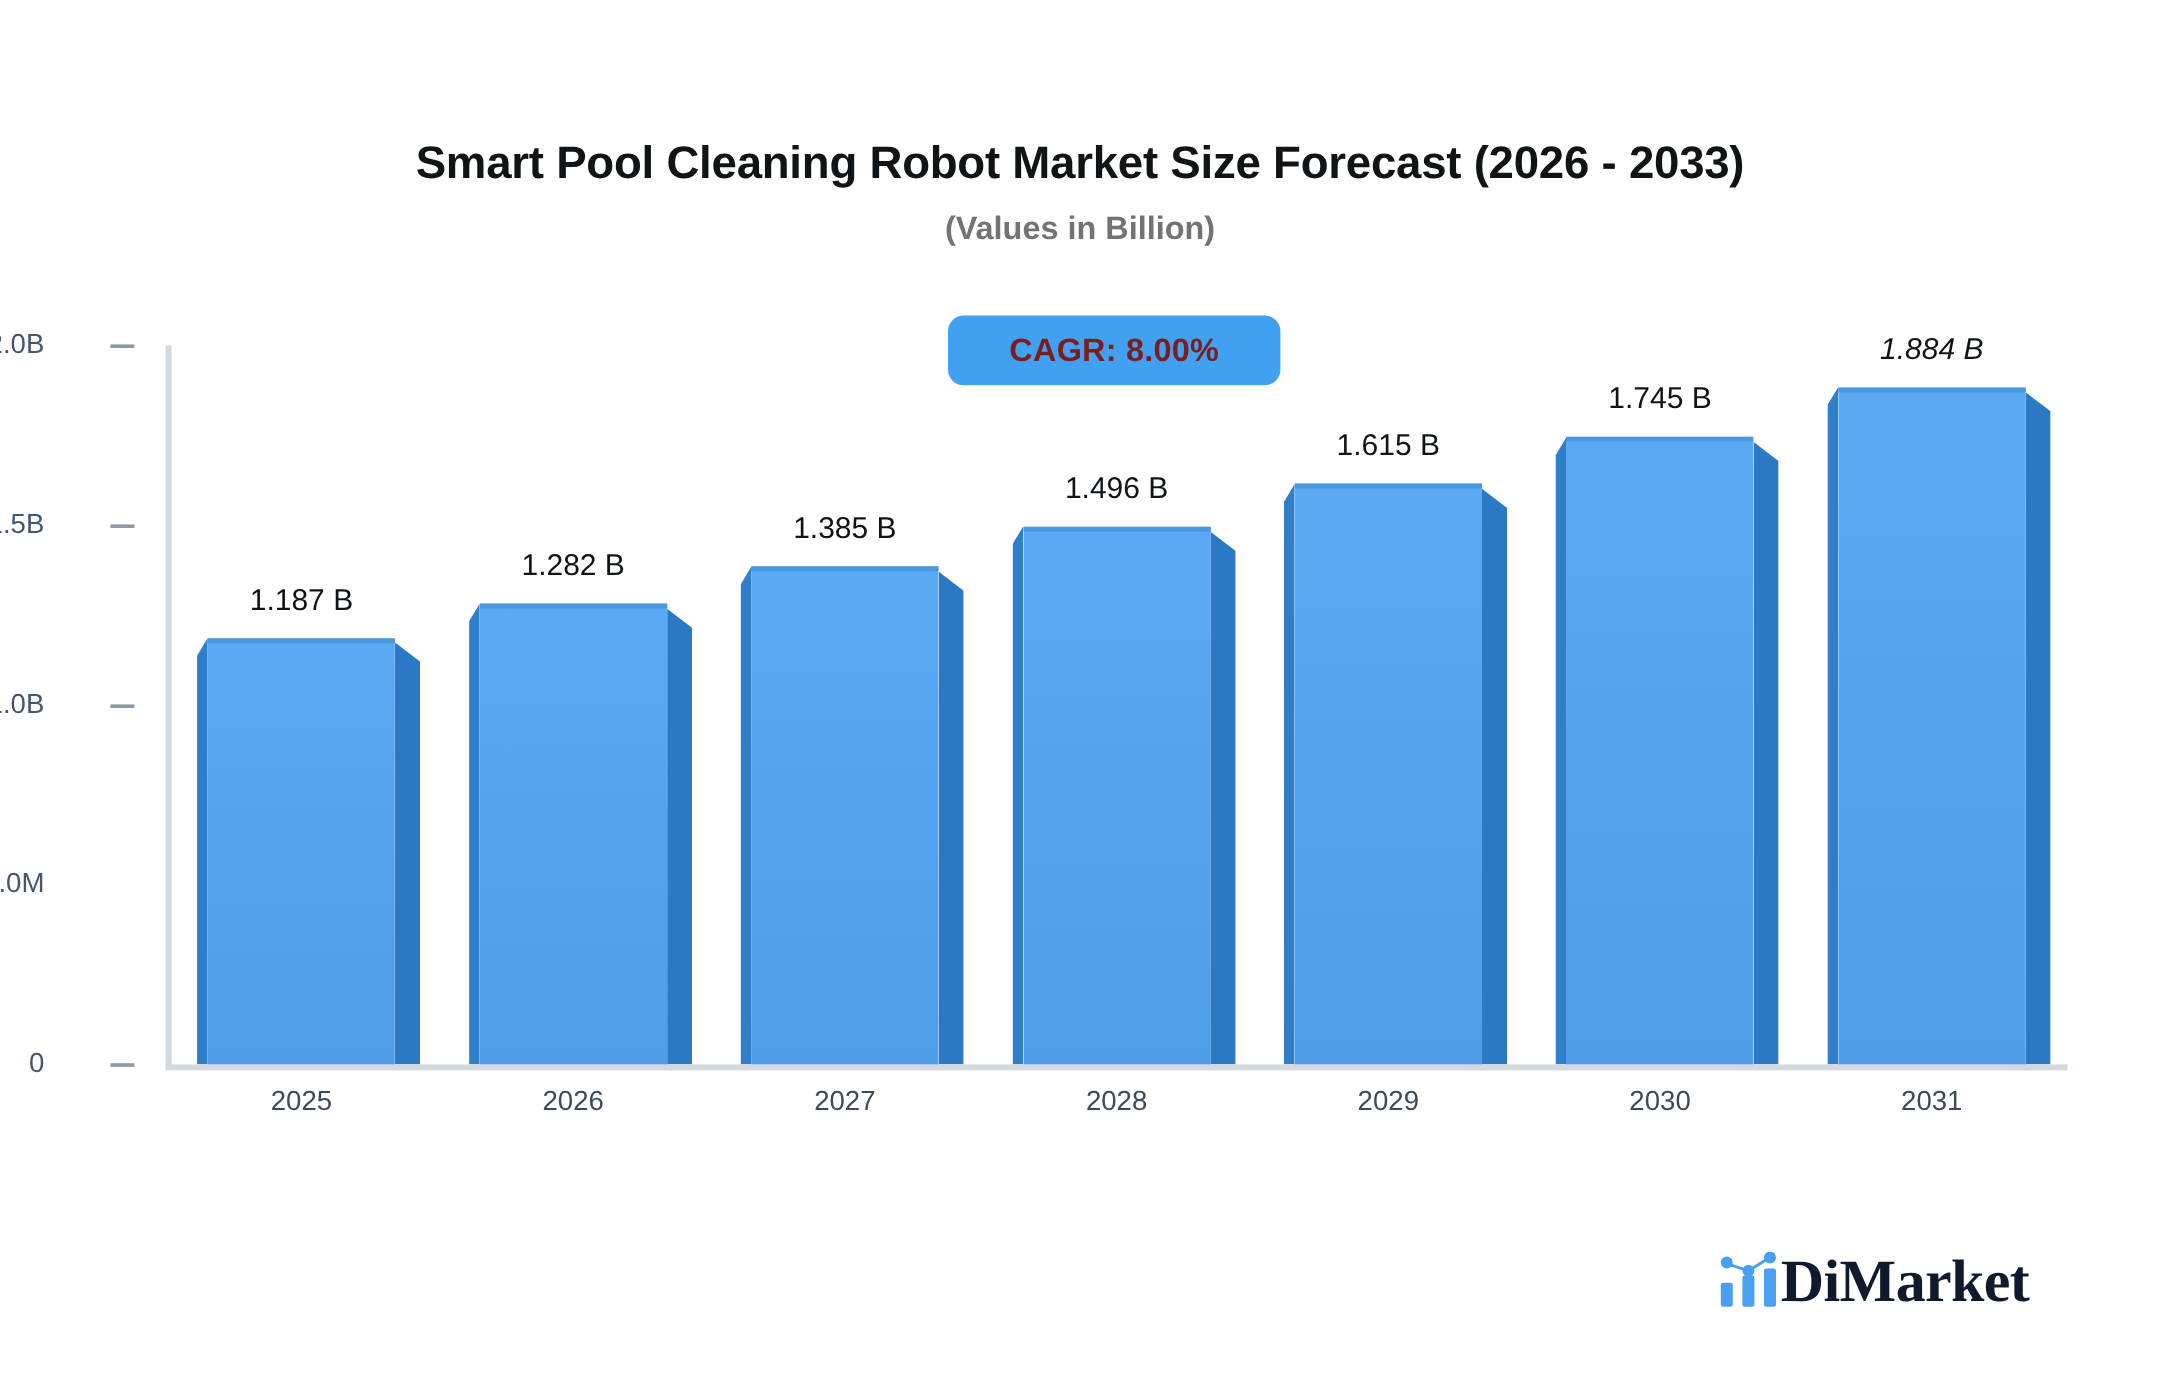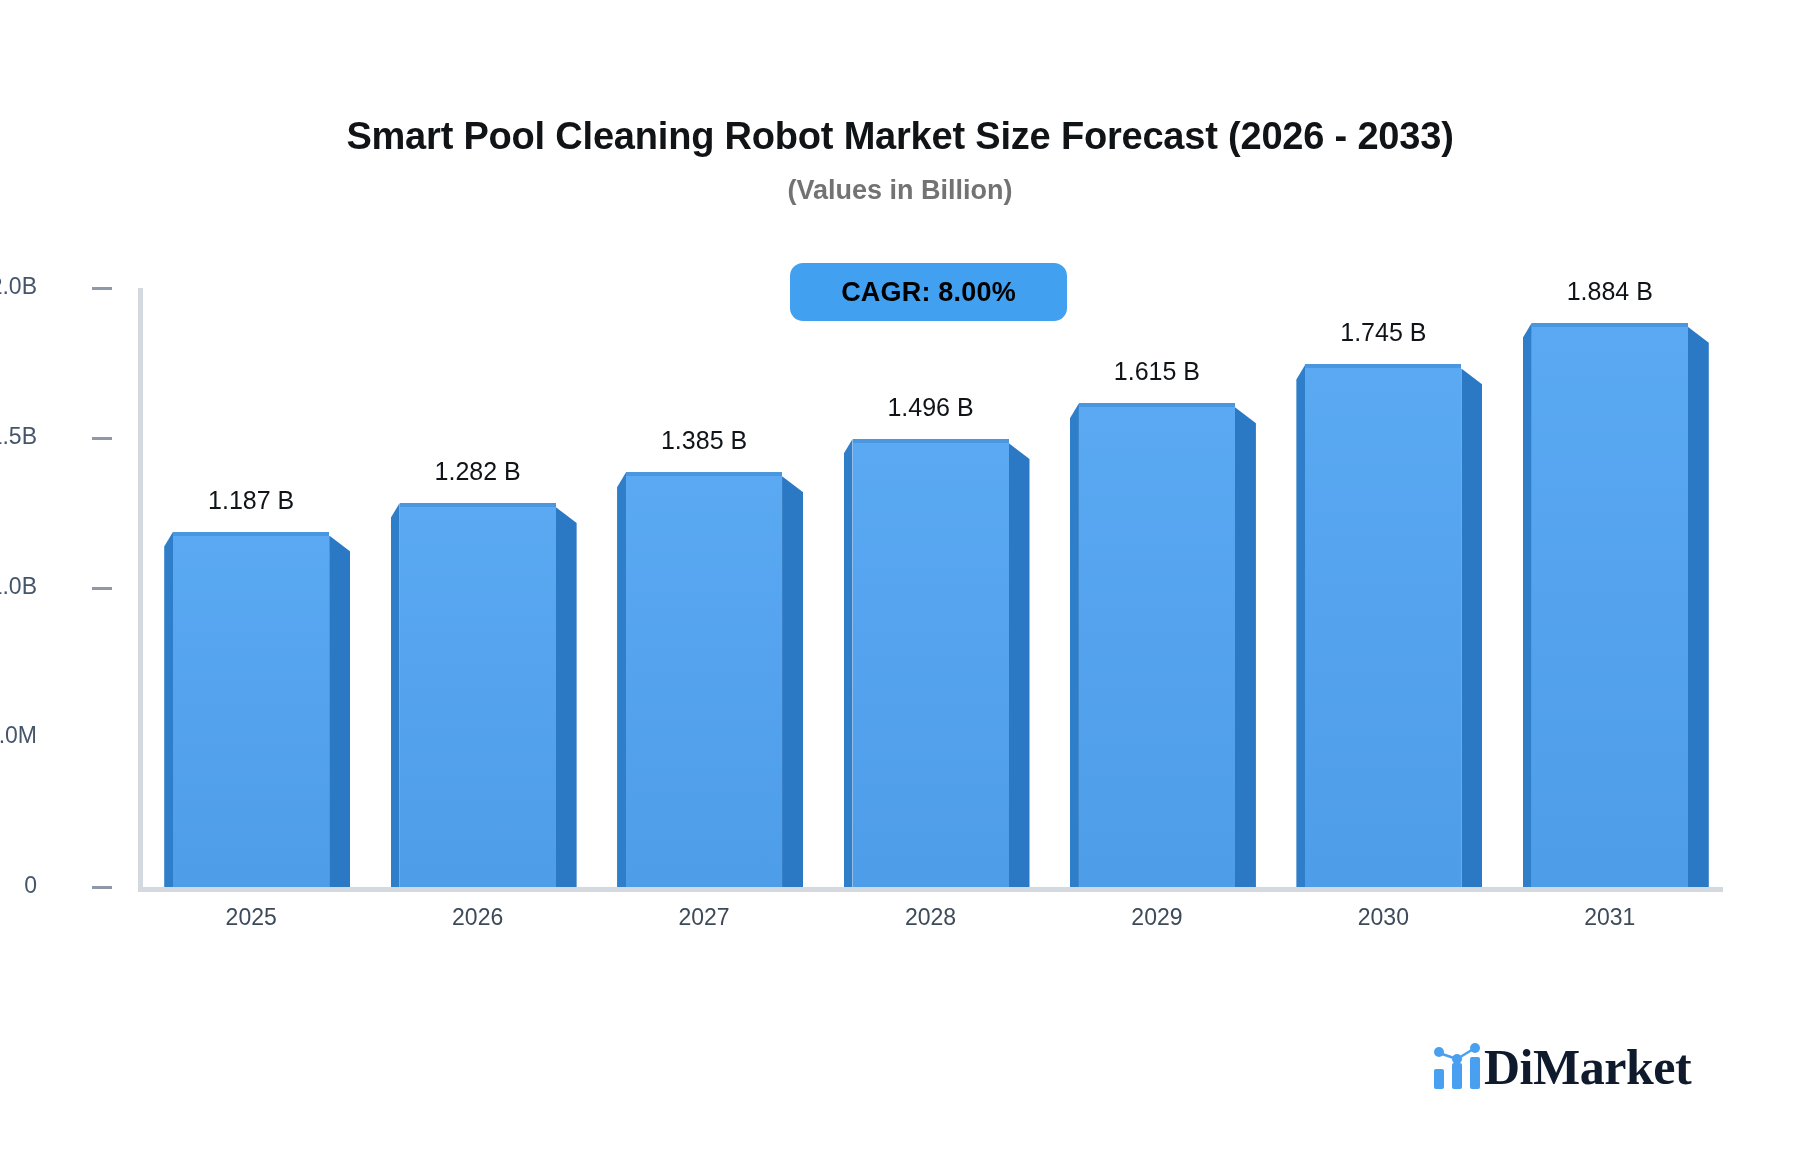--- a/index.html
+++ b/index.html
@@ -24,21 +24,21 @@
     font-size:27px; font-weight:bold; color:#737373;
   }
 
   
   .cagr-badge {
     position:absolute; top:263px; left:790px;
     width:277px; height:58px;
     background:#41A0F0;
     border-radius:13px;
     display:flex; align-items:center; justify-content:center;
-    color:#000000; font-size:27px; font-weight:bold;
+    color:#7f1d1d; font-size:27px; font-weight:bold;
     letter-spacing:.2px;
   }
 
   
   .plot {
     position:absolute;
     left:138px; top:288px;
     width:1585px; height:602px;
   }
   .yaxis-line {
@@ -189,21 +189,21 @@
           </div>
           <div class="bar-value" style="top: -46px;">1.745 B</div>
           <div class="bar-xlabel" style="top: auto; bottom: -44px;">2030</div>
         </div>
         <div class="bar-group" style="left: 1393.79px; width: 156px; height: 564.258px; bottom: 3px;">
           <div class="bar-side" style="height: 560.258px;"></div>
           <div class="bar-left" style="height: 564.258px;"></div>
           <div class="bar-face" style="height: 564.258px;">
             <div class="bar-top-line"></div>
           </div>
-          <div class="bar-value" style="top: -46px;">1.884 B</div>
+          <div class="bar-value" style="top: -46px; font-style: italic;">1.884 B</div>
           <div class="bar-xlabel" style="top: auto; bottom: -44px;">2031</div>
         </div>
       </div>
   </div>
 
   <div class="logo">
     <svg class="logo-mark" viewBox="0 0 52 48">
       <rect x="2" y="26" width="10" height="20" rx="2" fill="#4aa0f0"></rect>
       <rect x="20" y="20" width="10" height="26" rx="2" fill="#4aa0f0"></rect>
       <rect x="38" y="14" width="10" height="32" rx="2" fill="#4aa0f0"></rect>

